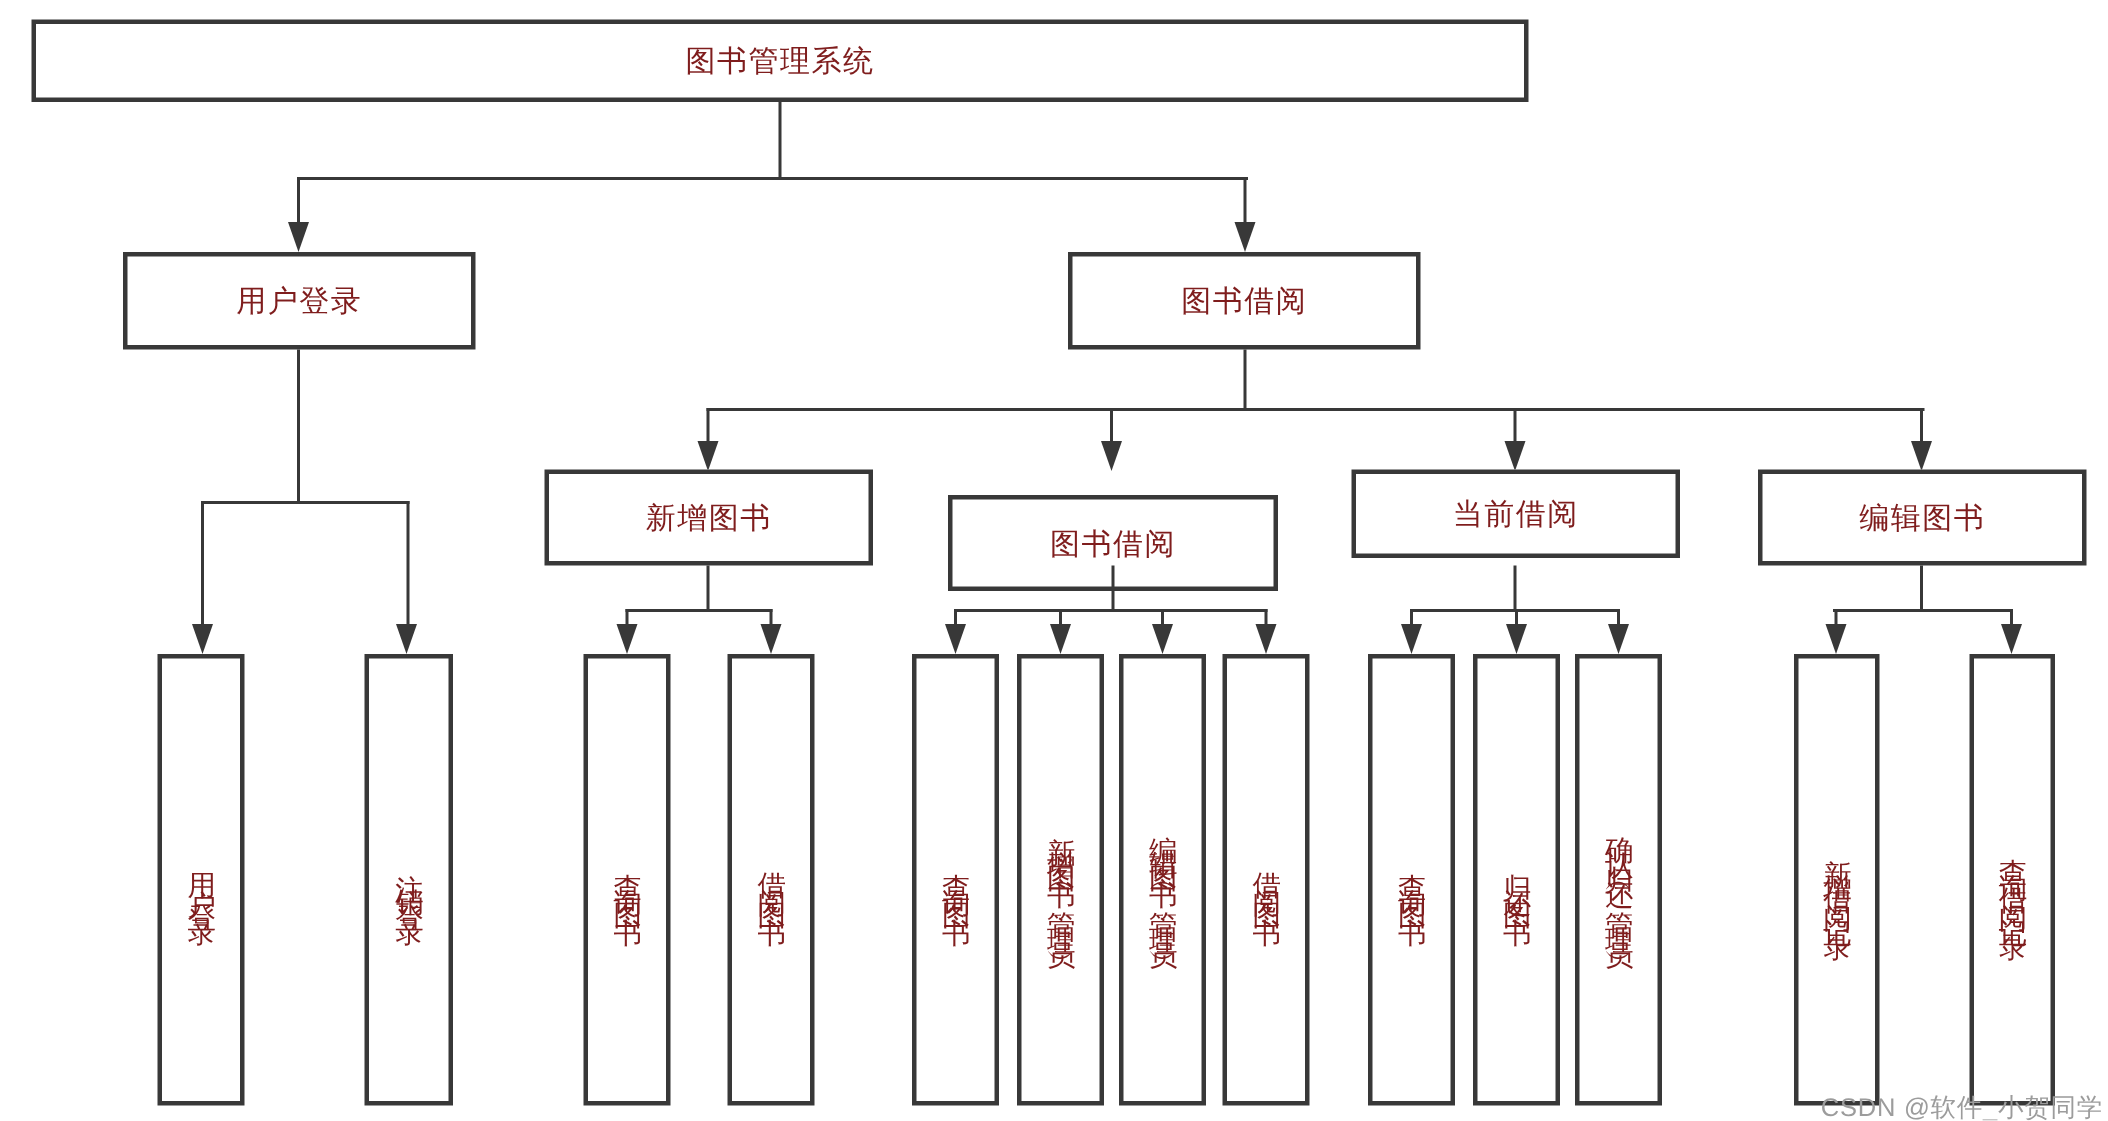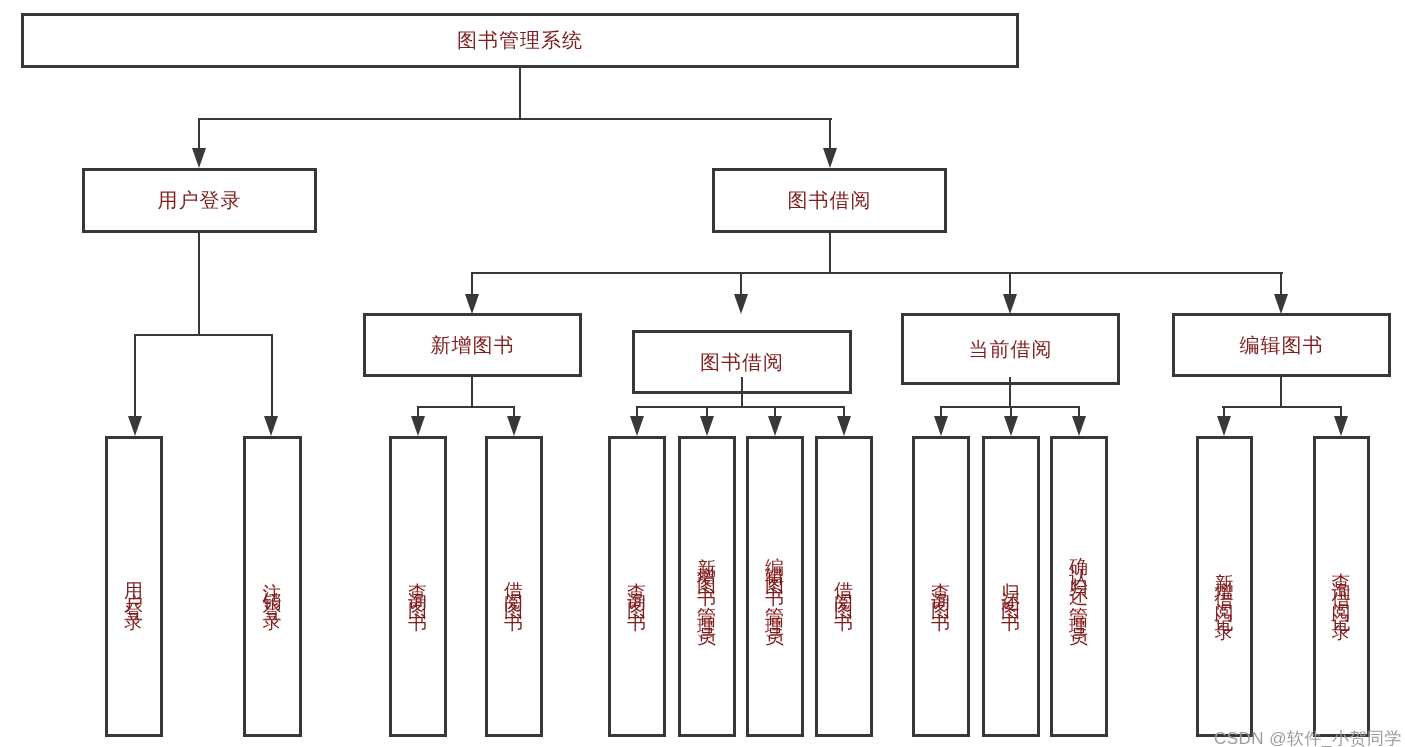--- a/index.html
+++ b/index.html
@@ -85,21 +85,21 @@
   <div class="vl" style="left:1280px; top:272px; height:24px;"></div>
   <div class="ar" style="left:465px;  top:294px;"></div>
   <div class="ar" style="left:734px;  top:294px;"></div>
   <div class="ar" style="left:1003px; top:294px;"></div>
   <div class="ar" style="left:1274px; top:294px;"></div>
 
   <div class="box" style="left:363px; top:313px; width:219px; height:64px;">新增图书</div>
 
   <div class="box" style="left:632px; top:330px; width:220px; height:64px;">图书借阅</div>
 
-  <div class="box" style="left:901px; top:313px; width:219px; height:72px;">当前借阅</div>
+  <div class="box" style="left:901px; top:313px; width:219px; height:59px;">当前借阅</div>
 
   <div class="box" style="left:1172px; top:313px; width:219px; height:64px;">编辑图书</div>
 
   <div class="vl" style="left:471px; top:377px; height:30px;"></div>
   <div class="hl" style="left:417px; top:406px; width:98px;"></div>
   <div class="vl" style="left:417px; top:406px; height:12px;"></div>
   <div class="vl" style="left:513px; top:406px; height:12px;"></div>
   <div class="ar" style="left:411px; top:416px;"></div>
   <div class="ar" style="left:507px; top:416px;"></div>
 

